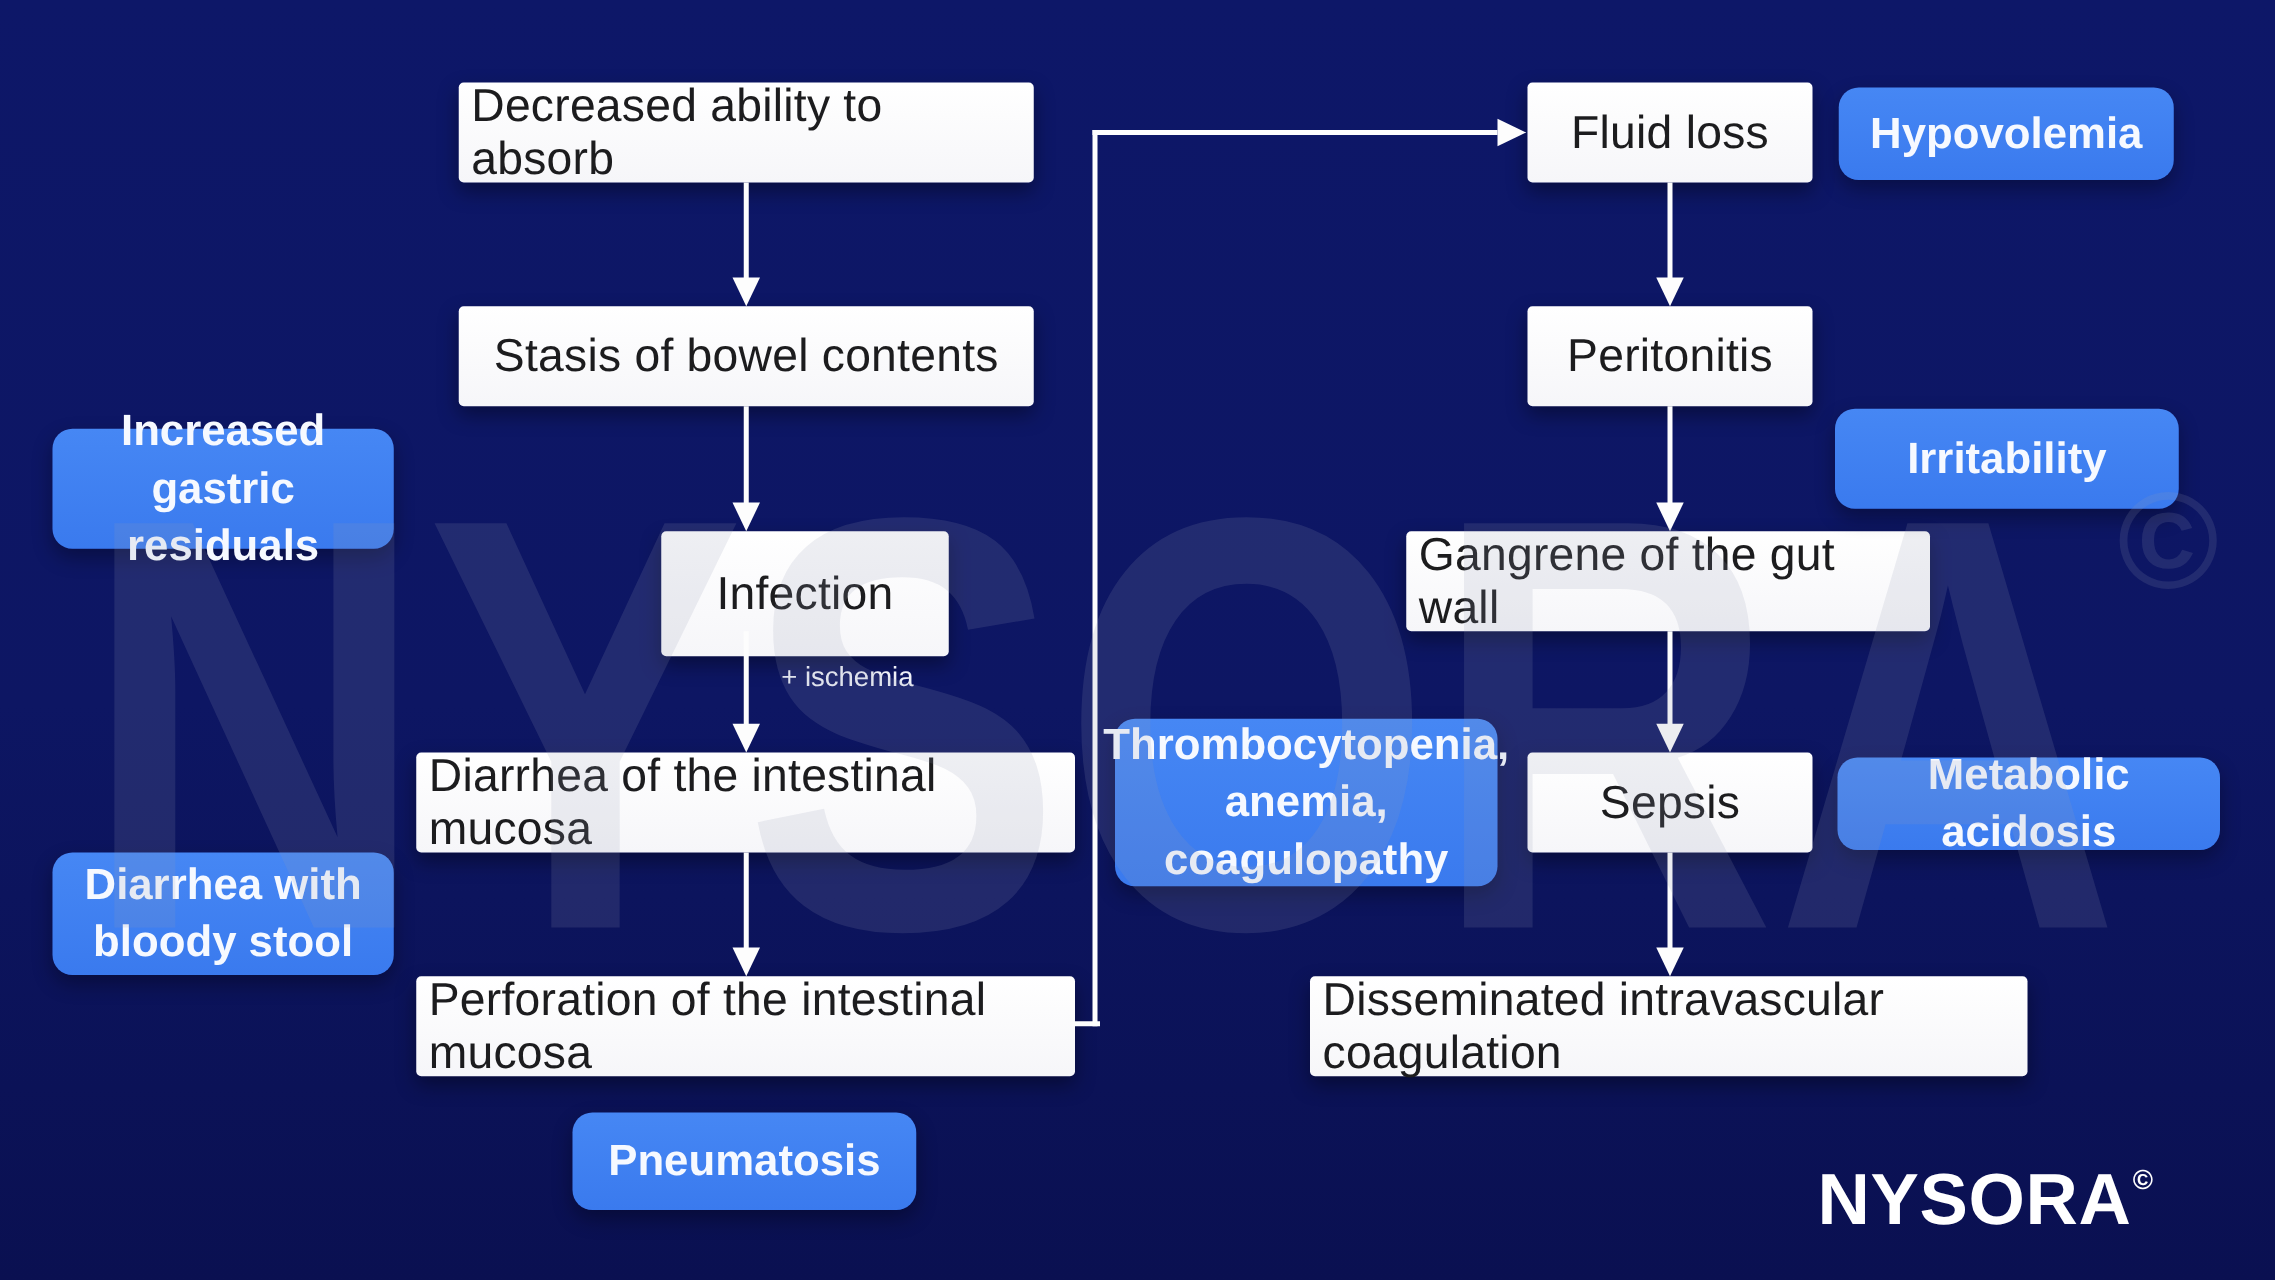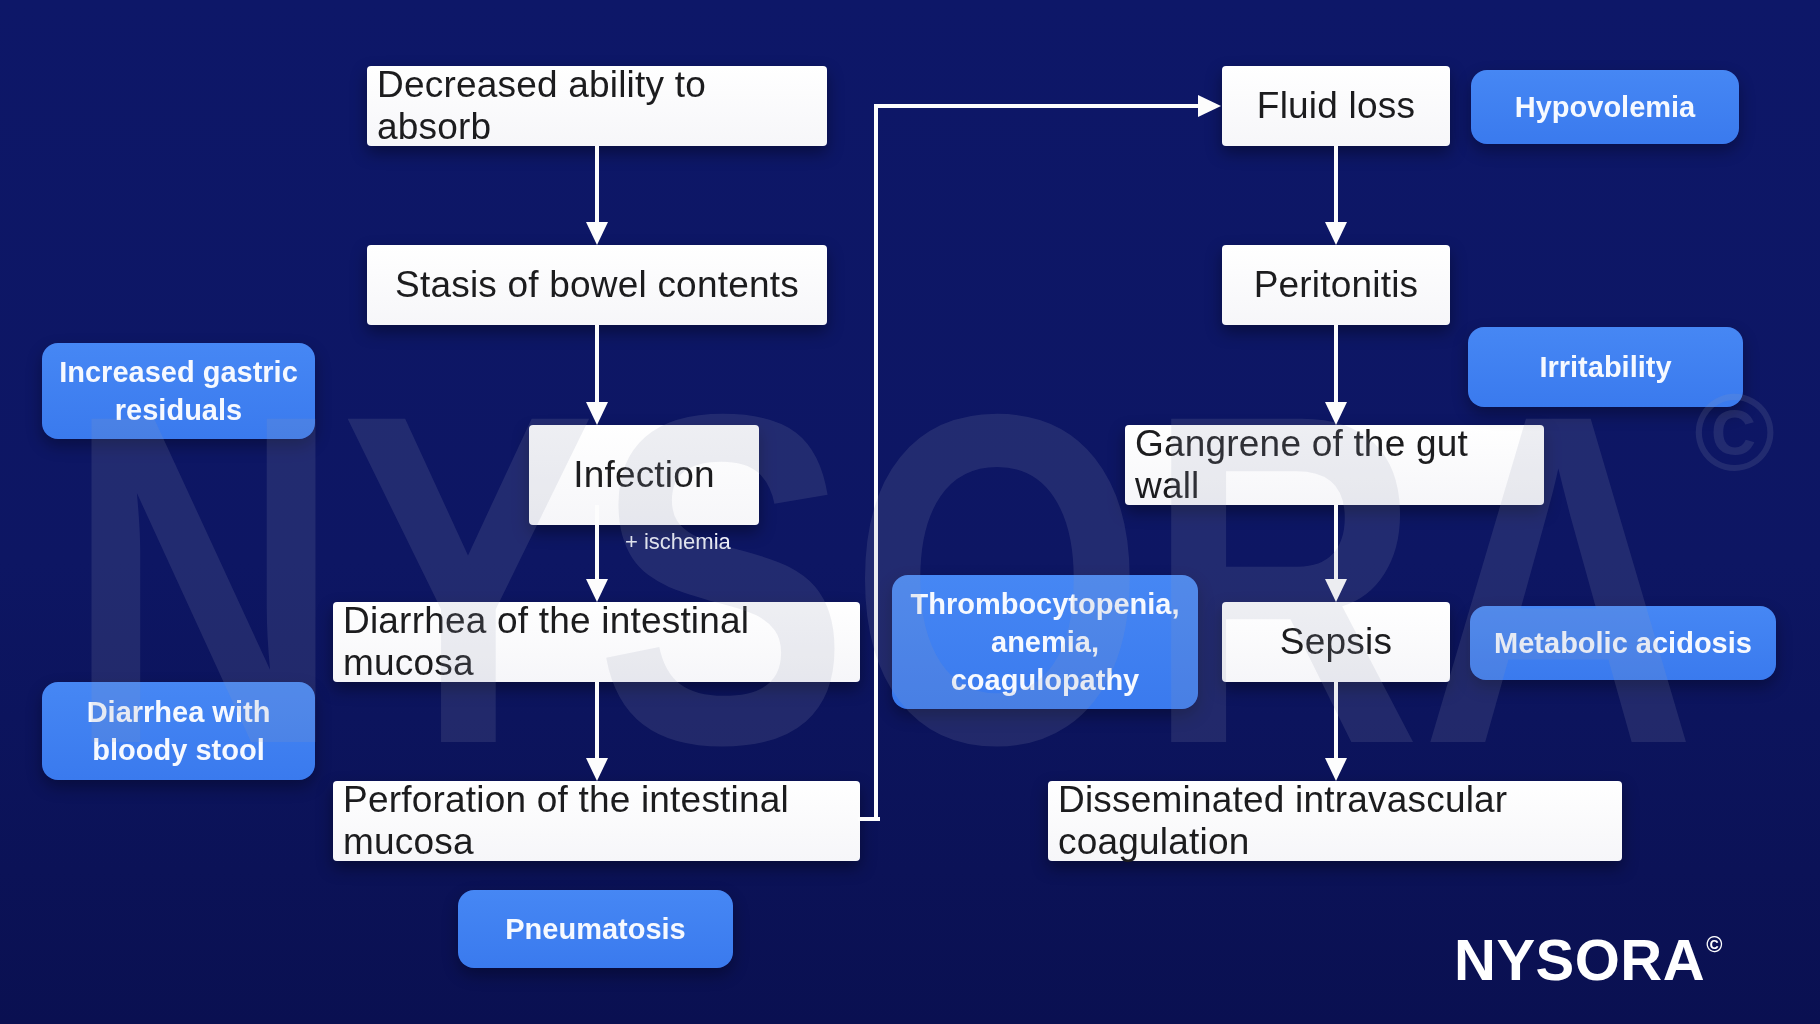--- a/index.html
+++ b/index.html
@@ -20,21 +20,21 @@
     color:#1c1c1e;font-size:37px;letter-spacing:.2px;
     z-index:2;text-align:left;padding:0 10px;box-sizing:border-box;
   }
   
   .sign{
     position:absolute;
     background:linear-gradient(180deg,#4687f4 0%,#3a7aee 100%);
     border-radius:16px;
     box-shadow:0 7px 16px rgba(0,0,0,.32);
     display:flex;align-items:center;justify-content:center;
-    color:#f6f9ff;font-size:29px;font-weight:700;line-height:1.32;
+    color:#f6f9ff;font-size:35px;font-weight:700;line-height:1.32;
     z-index:2;text-align:center;padding:6px 12px;box-sizing:border-box;
   }
   
   .arrow-down{position:absolute;width:24px;z-index:3;}
   .arrow-down .shaft{position:absolute;left:50%;transform:translateX(-50%);width:4px;top:0;bottom:21px;background:#fdfdfd;}
   .arrow-down .head{position:absolute;bottom:0;left:50%;transform:translateX(-50%);width:0;height:0;
     border-left:11px solid transparent;border-right:11px solid transparent;border-top:23px solid #fdfdfd;}
   .seg{position:absolute;background:#fdfdfd;z-index:3;}
   .head-right{position:absolute;width:0;height:0;z-index:3;
     border-top:11px solid transparent;border-bottom:11px solid transparent;border-left:23px solid #fdfdfd;}

